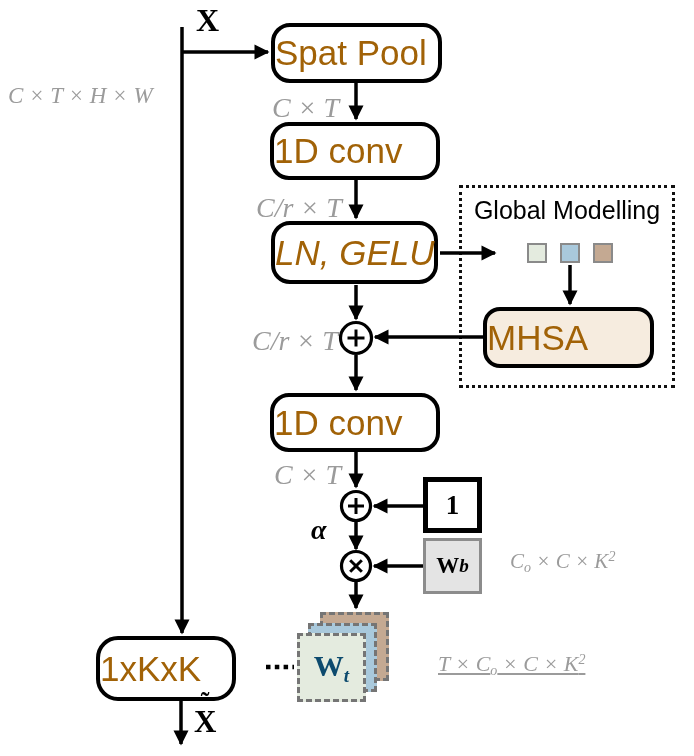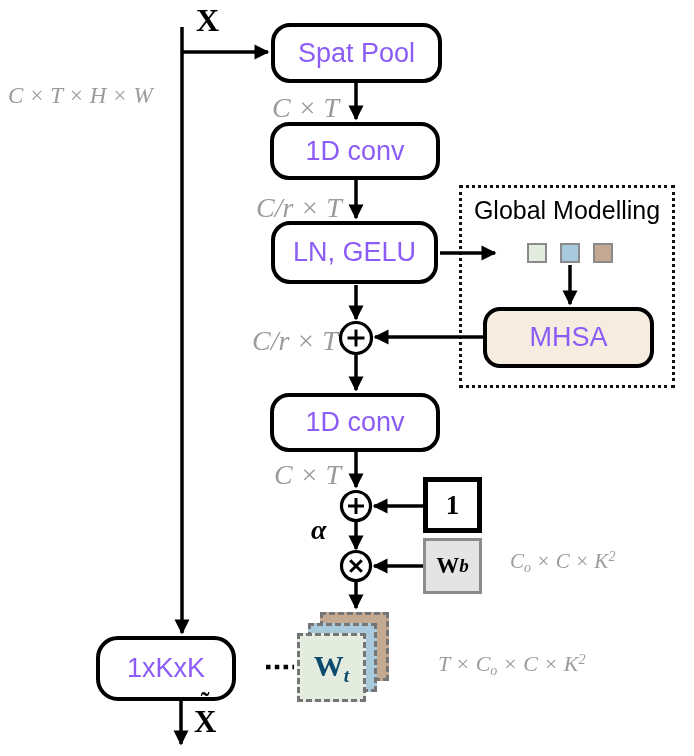--- a/index.html
+++ b/index.html
@@ -5,26 +5,26 @@
   html,body{margin:0;padding:0;background:#fff;}
   .canvas{
     position:relative;width:694px;height:756px;background:#ffffff;
     font-family:"Liberation Sans",sans-serif;overflow:hidden;
   }
   .wires{position:absolute;left:0;top:0;}
   
   .node{
     position:absolute;box-sizing:border-box;background:#fff;
     border:4.5px solid #000;border-radius:19px;
-    display:flex;align-items:center;justify-content:center;
-    font-size:27px;color:#8b5cf6;white-space:nowrap;
+    display:flex;align-items:center;
+    font-size:35px;color:#a16207;white-space:nowrap;
   }
   .node-spat{left:271px;top:23px;width:171px;height:60px;}
   .node-conv1{left:270px;top:122px;width:170px;height:58px;}
-  .node-ln{left:271px;top:221px;width:167px;height:63px;}
+  .node-ln{left:271px;top:221px;width:167px;height:63px;font-style:italic;}
   .node-conv2{left:270px;top:393px;width:170px;height:59px;}
   .node-mhsa{left:483px;top:307px;width:171px;height:61px;border-radius:17px;}
   .node-kxk{left:96px;top:636px;width:140px;height:65px;border-radius:22px;}
   
   .gm{position:absolute;left:459px;top:185px;width:216px;height:203px;
       box-sizing:border-box;border:3px dotted #111;}
   .gm-title{position:absolute;left:459px;top:196px;width:216px;text-align:center;
       font-size:25px;color:#000;white-space:nowrap;}
   .token{position:absolute;top:243px;width:20px;height:20px;box-sizing:border-box;
       border:2px solid #8a8a8a;}
@@ -50,21 +50,21 @@
   .dimlabel{position:absolute;font-family:"Liberation Serif",serif;font-style:italic;
       color:#9b9b9b;font-size:28px;white-space:nowrap;}
   .dimlabel sub{font-size:14px;vertical-align:-4px;}
   .dimlabel sup{font-size:14px;vertical-align:7px;}
   .lbl-input{left:8px;top:83px;font-size:23px;}
   .lbl-pool{left:272px;top:92px;}
   .lbl-conv1{left:256px;top:192px;}
   .lbl-add{left:252px;top:325px;}
   .lbl-conv2{left:274px;top:459px;}
   .lbl-wb{left:510px;top:549px;font-size:21px;}
-  .lbl-wt{left:438px;top:651px;font-size:22px;}
+  .lbl-wt{left:438px;top:651px;font-size:22px;text-decoration:underline;}
   
   .xin{position:absolute;left:196px;top:2px;font:bold 32px "Liberation Serif",serif;color:#000;}
   .alpha{position:absolute;left:311px;top:514px;
       font:bold italic 28px "Liberation Serif",serif;color:#000;}
   .xout{position:absolute;left:194px;top:696px;display:inline-flex;flex-direction:column;
       align-items:center;font-family:"Liberation Serif",serif;font-weight:bold;color:#000;}
   .xout .tilde{font-size:26px;height:11px;line-height:11px;}
   .xout .letter{font-size:31px;line-height:30px;}
 </style>
 </head>

